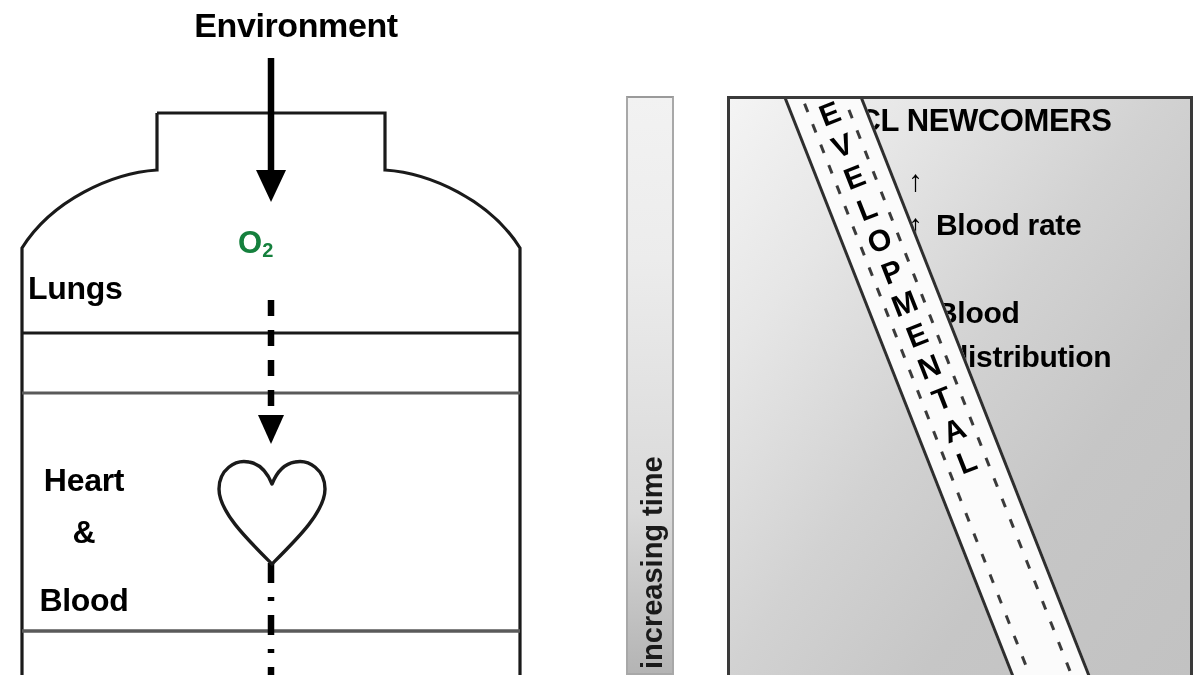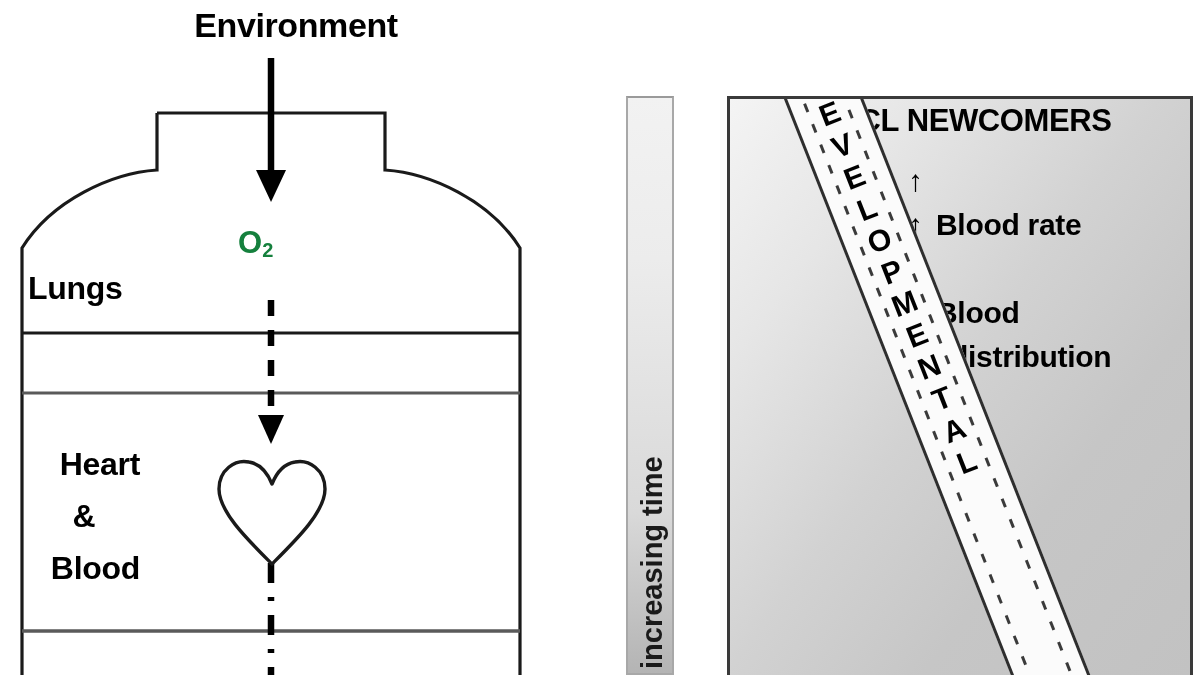--- a/index.html
+++ b/index.html
@@ -48,21 +48,21 @@
     position: absolute;
     font-size: 32px;
     font-weight: bold;
     color: #000000;
     letter-spacing: -0.3px;
     white-space: nowrap;
   }
   #label-lungs { left: 28px; top: 270px; }
   #label-heart { left: 28px; top: 438px; line-height: 52px; }
   #label-heart .ctr { display: block; text-align: center; width: 112px; }
-  #label-heart .lft { display: block; text-align: right; width: 112px; }
+  #label-heart .lft { display: block; text-align: center; width: 112px; margin-top: 16px; }
 
   .o2-label {
     position: absolute;
     left: 238px;
     top: 225px;
     font-size: 31px;
     font-weight: bold;
     color: #15803d;
     white-space: nowrap;
   }

